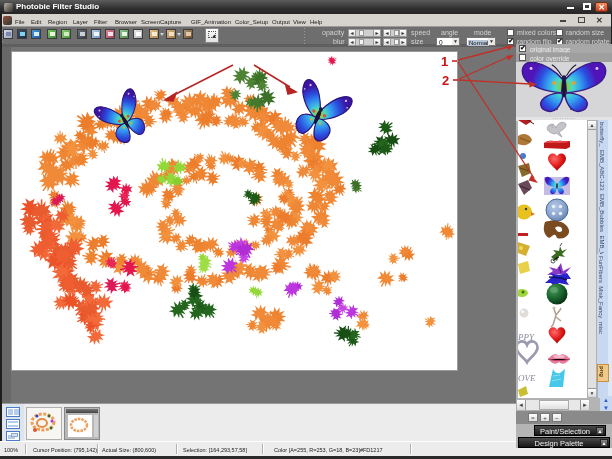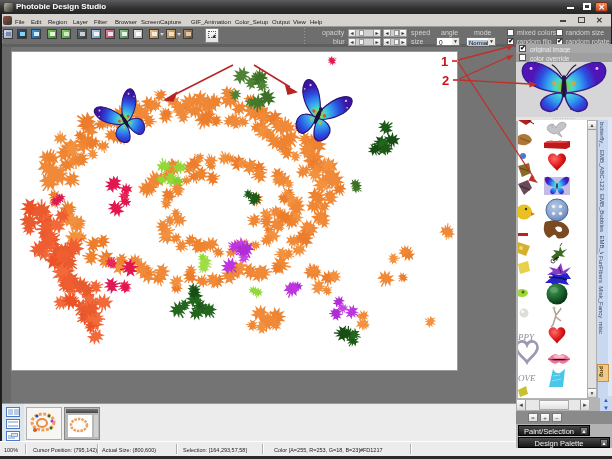--- a/index.html
+++ b/index.html
@@ -1,21 +1,21 @@
 <!DOCTYPE html>
 <html><head><meta charset="utf-8">
 <style>
 html,body{margin:0;padding:0;width:612px;height:459px;overflow:hidden}
 body{background:#2c2c2c;position:relative;font-family:"Liberation Sans",sans-serif}
 *{box-sizing:border-box}
 </style></head>
 <body>
 <div style="position:absolute;left:0;top:0;width:612px;height:14px;background:linear-gradient(#5c5c5c,#303030 60%,#262626)">
   <div style="position:absolute;left:4px;top:3px;width:9px;height:9px;background:linear-gradient(135deg,#b8b4a8,#5a564e 70%,#3a3834);border-radius:2px"></div>
-  <div style="position:absolute;left:16px;top:2px;font:bold 8px 'Liberation Sans',sans-serif;color:#fff">Photobie Design Studio</div>
+  <div style="position:absolute;left:16px;top:2px;font:bold 8px 'Liberation Sans',sans-serif;color:#fff">Photobie Filter Studio</div>
   <div style="position:absolute;left:567px;top:7px;width:7px;height:2px;background:#fff"></div>
   <div style="position:absolute;left:583px;top:3px;width:8px;height:7px;border:2px solid #fff"></div>
   <div style="position:absolute;left:595px;top:2px;width:13px;height:10px;background:linear-gradient(#f09060,#c44224);border:1px solid #7a2a14;border-radius:2px;color:#fff;font:bold 8px 'Liberation Sans',sans-serif;text-align:center;line-height:9px">✕</div>
 </div>
 <div style="position:absolute;left:0;top:14px;width:612px;height:13px;background:#d6d3ce;border-bottom:1px solid #9a9a9a">
   <div style="position:absolute;left:3px;top:2px;width:9px;height:9px;background:linear-gradient(135deg,#9a4a3a,#55443a 60%,#333);border-radius:2px"></div>
   <div style="position:absolute;left:15px;top:4.5px;font:6px 'Liberation Sans',sans-serif;color:#1a1a1a">File</div>
     <div style="position:absolute;left:31px;top:4.5px;font:6px 'Liberation Sans',sans-serif;color:#1a1a1a">Edit</div>
     <div style="position:absolute;left:48px;top:4.5px;font:6px 'Liberation Sans',sans-serif;color:#1a1a1a">Region</div>
     <div style="position:absolute;left:73px;top:4.5px;font:6px 'Liberation Sans',sans-serif;color:#1a1a1a">Layer</div>
@@ -828,21 +828,21 @@
     <div style="position:absolute;left:1px;top:2px;font:6px 'Liberation Sans',sans-serif;color:#3a4a6a;writing-mode:vertical-rl;white-space:nowrap">FunFibers &nbsp;Misk_Fancy &nbsp;misc</div>
   </div>
   <div style="position:absolute;left:81px;top:320px;width:12px;height:18px;background:#f0c888;border:1px solid #c89040;box-sizing:border-box">
     <div style="position:absolute;left:1px;top:1px;font:bold 6px 'Liberation Sans',sans-serif;color:#4a3a10;writing-mode:vertical-rl">png</div>
   </div>
   <div style="position:absolute;left:84px;top:352px;width:12px;height:16px;background:#c8d8f0;text-align:center;font:6px 'Liberation Sans',sans-serif;color:#2a5ac8;line-height:8px">▲<br>▼</div>
   <div style="position:absolute;left:0;top:367px;width:96px;height:13px;background:#8a8a8a"></div>
   <div style="position:absolute;left:12px;top:369px;width:10px;height:9px;background:linear-gradient(#fff,#ddd);border:1px solid #777;box-sizing:border-box;font:6px 'Liberation Sans',sans-serif;color:#333;text-align:center;line-height:8px">≈</div>
   <div style="position:absolute;left:24px;top:369px;width:10px;height:9px;background:linear-gradient(#fff,#ddd);border:1px solid #777;box-sizing:border-box;font:6px 'Liberation Sans',sans-serif;color:#333;text-align:center;line-height:8px">+</div>
   <div style="position:absolute;left:36px;top:369px;width:10px;height:9px;background:linear-gradient(#fff,#ddd);border:1px solid #777;box-sizing:border-box;font:6px 'Liberation Sans',sans-serif;color:#333;text-align:center;line-height:8px">−</div>
-  <div style="position:absolute;left:2px;top:381px;width:72px;height:11px;background:linear-gradient(#4a4a4a,#161616);border:1px solid #000;box-sizing:border-box">
+  <div style="position:absolute;left:18px;top:381px;width:72px;height:11px;background:linear-gradient(#4a4a4a,#161616);border:1px solid #000;box-sizing:border-box">
       <div style="position:absolute;left:0;right:10px;top:1px;text-align:center;font:7.5px 'Liberation Sans',sans-serif;color:#f0f0f0">Paint/Selection</div>
       <div style="position:absolute;right:1px;top:1px;width:8px;height:8px;background:linear-gradient(#888,#444);border:1px solid #222;box-sizing:border-box;font:5px 'Liberation Sans',sans-serif;color:#fff;text-align:center;line-height:7px">▲</div>
     </div>
   <div style="position:absolute;left:2px;top:393px;width:92px;height:11px;background:linear-gradient(#4a4a4a,#161616);border:1px solid #000;box-sizing:border-box">
       <div style="position:absolute;left:0;right:10px;top:1px;text-align:center;font:7.5px 'Liberation Sans',sans-serif;color:#f0f0f0">Design Palette</div>
       <div style="position:absolute;right:1px;top:1px;width:8px;height:8px;background:linear-gradient(#888,#444);border:1px solid #222;box-sizing:border-box;font:5px 'Liberation Sans',sans-serif;color:#fff;text-align:center;line-height:7px">▲</div>
     </div>
 </div>
 <svg width="612" height="459" viewBox="0 0 612 459" style="position:absolute;left:0;top:0;pointer-events:none">
 <g stroke="#c03028" stroke-width="1.3" fill="none">

